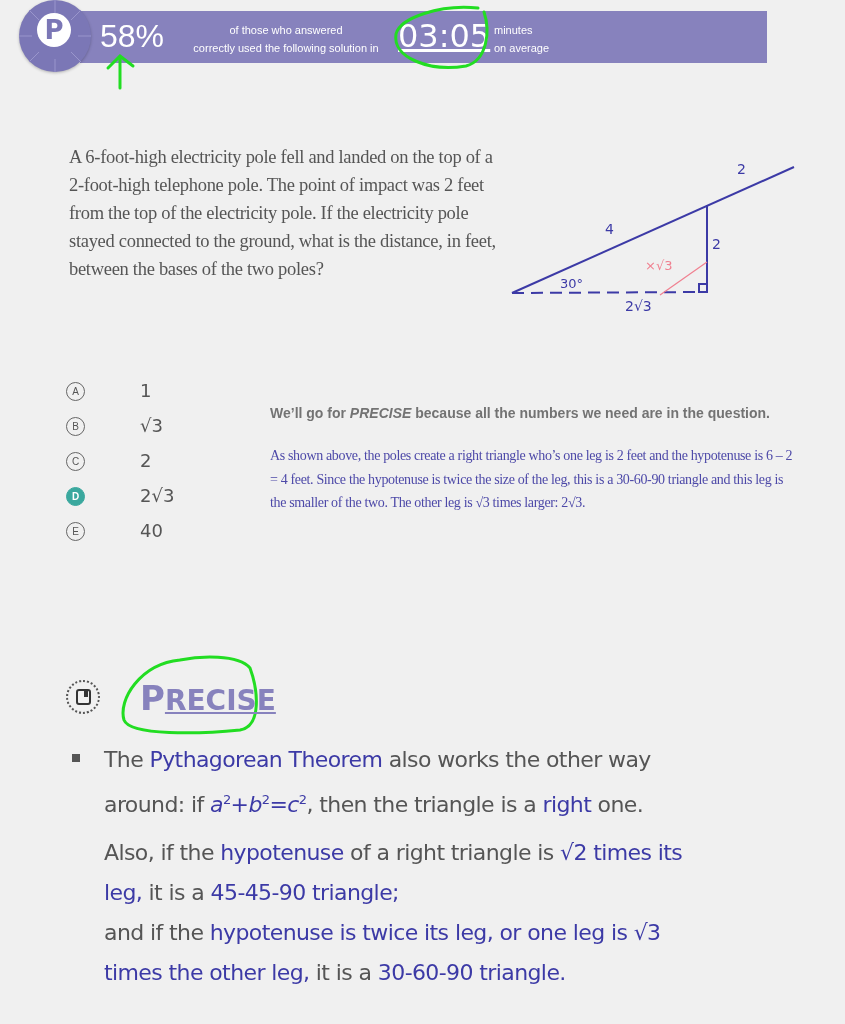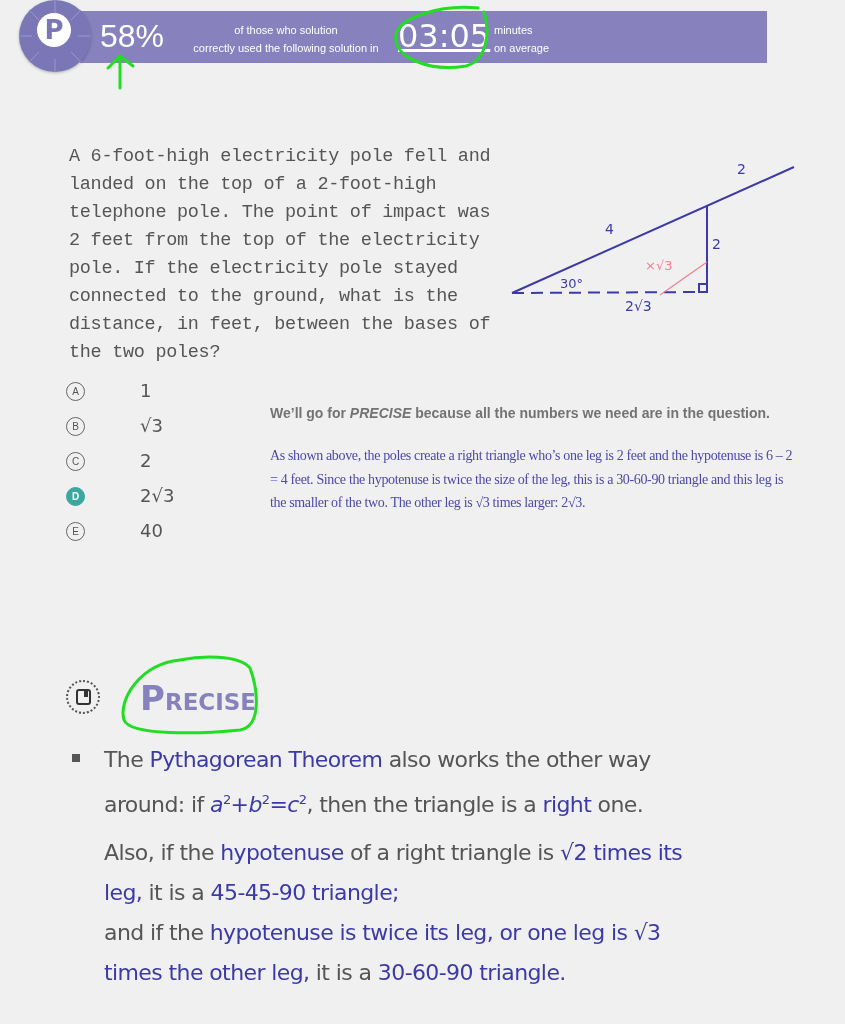--- a/index.html
+++ b/index.html
@@ -5,34 +5,34 @@
   html, body { margin:0; padding:0; }
   body { width:845px; height:1024px; background:#f0f0f0; position:relative; overflow:hidden; font-family:"Liberation Sans", sans-serif; }
   .banner { position:absolute; left:80px; top:11px; width:687px; height:52px; background:#8782bd; }
   .badge { position:absolute; left:19px; top:0px; width:72px; height:72px; border-radius:50%; background:#7b77b6; box-shadow:0 1px 3px rgba(0,0,0,0.25); }
   .badge-inner { position:absolute; left:18px; top:13px; width:34px; height:34px; border-radius:50%; background:#fff; color:#7b77b6; font-weight:bold; font-size:26px; text-align:center; line-height:34px; font-family:"DejaVu Sans", sans-serif; }
   .pct { position:absolute; left:100px; top:18px; color:#fff; font-size:32px; font-family:Liberation Sans, sans-serif; }
   .sub1 { position:absolute; left:176px; top:21px; width:220px; color:#fff; font-size:11px; text-align:center; line-height:18px; }
   .time { position:absolute; left:398px; top:17px; color:#fff; font-size:32px; font-family:"DejaVu Sans", sans-serif;text-decoration:underline; }
   .sub2 { position:absolute; left:494px; top:21px; color:#fff; font-size:11px; line-height:18px; }
   .annot { position:absolute; }
-  .question { position:absolute; left:69px; top:143px; width:430px; color:#555; font-size:18.5px; line-height:28px; font-family:Liberation Mono, monospace; letter-spacing:-0.3px; }
+  .question { position:absolute; left:69px; top:143px; width:430px; color:#555; font-size:18.5px; line-height:28px; font-family:Liberation Serif, serif; letter-spacing:-0.3px; }
   .diagram { position:absolute; left:505px; top:150px; }
   .choices { position:absolute; left:66px; top:378px; }
   .choice { position:relative; height:35px; width:180px; }
   .choice-circle { position:absolute; left:0; top:4px; width:17px; height:17px; border:1.5px solid #666; border-radius:50%; font-size:10px; text-align:center; line-height:17px; color:#555; box-sizing:content-box; }
   .choice-circle.sel { background:#3aa89e; border-color:#3aa89e; color:#fff; font-weight:bold; }
   .choice-val { position:absolute; left:74px; top:2px; font-size:18px; color:#555; font-family:"DejaVu Sans", sans-serif; }
   .expl-head { position:absolute; left:270px; top:400px; width:525px; color:#737373; font-weight:bold; font-size:14px; line-height:26px; }
   .expl-head i { font-style:italic; }
   .expl-body { position:absolute; left:270px; top:444px; width:525px; color:#4d49a8; font-size:14px; line-height:23.5px; font-family:Liberation Serif, serif; letter-spacing:-0.35px; }
   .book-icon { position:absolute; left:66px; top:680px; width:34px; height:34px; border:2px dotted #555; border-radius:50%; box-sizing:border-box; }
   .precise { position:absolute; left:140px; top:678px; color:#8782bd; font-weight:bold; font-family:"DejaVu Sans", sans-serif; }
   .precise .big { font-size:34px; }
-  .precise .small { font-size:23px; }
+  .precise .small { font-size:28px;text-decoration:underline; }
   .bullet { position:absolute; left:72px; top:754px; width:8px; height:8px; background:#555; }
   .notes { position:absolute; left:104px; top:740px; width:620px; color:#555; font-size:22px; line-height:40px; font-family:"DejaVu Sans", sans-serif; letter-spacing:-0.6px; }
   .notes .hl { color:#3c3aa6; }
   .notes p { margin:0; }
   .notes p.gap { margin-top:8px; }
   sup { font-size:13px; }
 </style>
 </head>
 <body>
 
@@ -47,21 +47,21 @@
       <line x1="10" y1="10" x2="20" y2="20"></line>
         <line x1="62" y1="10" x2="52" y2="20"></line>
       <line x1="10" y1="62" x2="20" y2="52"></line>
         <line x1="62" y1="62" x2="52" y2="52"></line>
     </g>
   </svg>
   <div class="badge-inner">P</div>
 </div>
 <div class="pct">58%</div>
 <div class="sub1">
-  <div>of those who solution</div>
+  <div>of those who answered</div>
   <div>correctly used the following solution in</div>
 </div>
 <div class="time">03:05</div>
 <div class="sub2">
   <div>minutes</div>
   <div>on average</div>
 </div>
 
 <svg class="annot" style="left:0;top:0" width="845" height="1024">
   <g fill="none" stroke="#22dd22" stroke-width="3" stroke-linecap="round">

